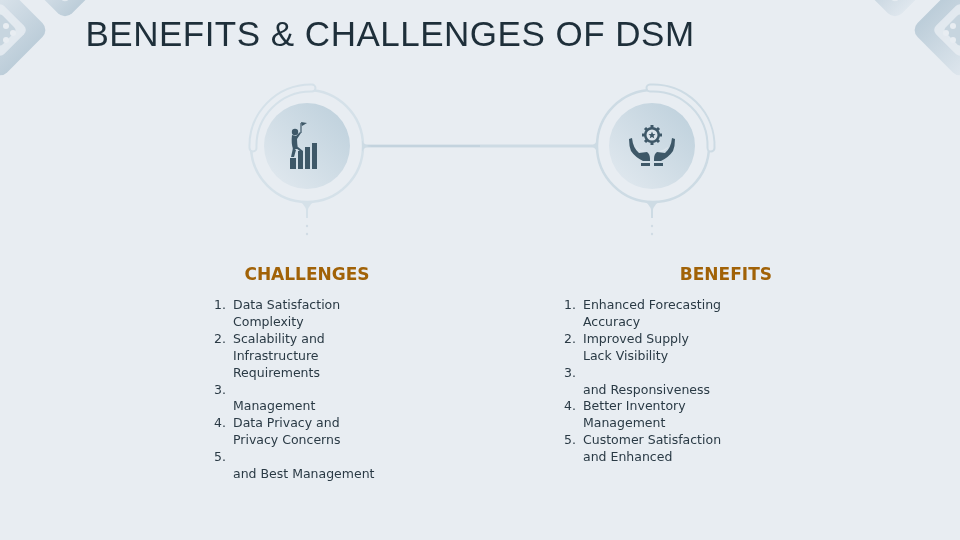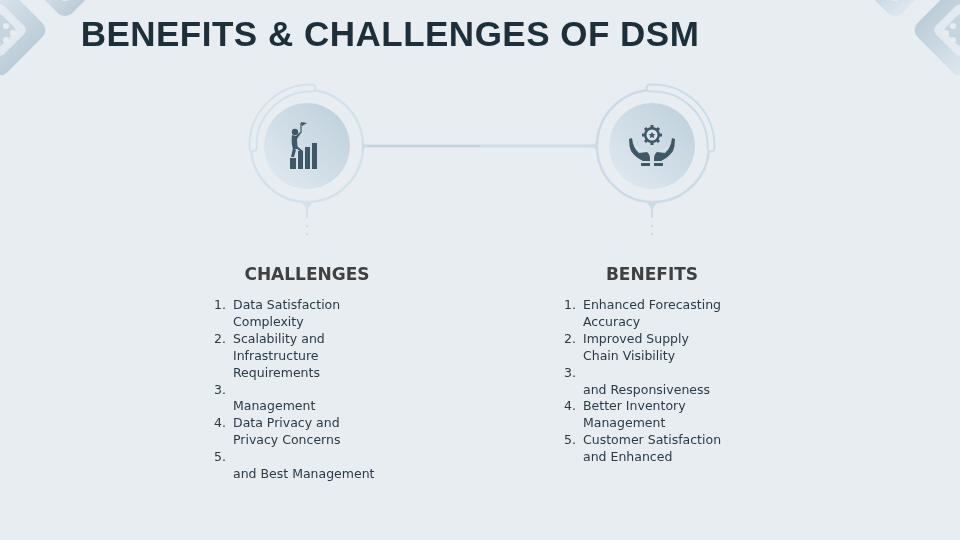--- a/index.html
+++ b/index.html
@@ -5,28 +5,28 @@
   html, body { margin:0; padding:0; }
   body {
     width:960px; height:540px; overflow:hidden; position:relative;
     background:#e8edf2;
     font-family:"DejaVu Sans", sans-serif;
     color:#1e2d38;
   }
   .deco { position:absolute; }
   .title {
     position:absolute; left:0; top:14px; width:780px; text-align:center;
-    font-family:"Liberation Sans", sans-serif; font-weight:700;
+    font-family:"Liberation Sans", sans-serif; font-weight:400;
     font-size:35px; letter-spacing:0.5px; color:#1e2f3a;
   }
   .diagram { position:absolute; left:0; top:0; width:960px; height:260px; }
   .col-heading {
     position:absolute; width:240px; text-align:center;
     font-family:"DejaVu Sans", sans-serif; font-weight:700; font-size:17px;
-    color:#404040; top:264px;
+    color:#a16207; top:264px;
   }
   .list {
     position:absolute; top:297px; margin:0; padding:0; list-style:none;
     font-size:12.5px; line-height:16.9px; color:#2a3a45;
   }
   .list li { position:relative; padding-left:19px; }
   .list li .num { position:absolute; left:0; top:0; }
   .icon-wrap { position:absolute; }
 </style>
 </head>
@@ -148,20 +148,20 @@
 
 <div class="col-heading" style="left:187px;">CHALLENGES</div>
 <ol class="list" style="left:214px;">
   <li><span class="num">1.</span><span>Data Satisfaction</span><br><span>Complexity</span></li>
   <li><span class="num">2.</span><span>Scalability and</span><br><span>Infrastructure</span><br><span>Requirements</span></li>
   <li><span class="num">3.</span><br><span>Management</span></li>
   <li><span class="num">4.</span><span>Data Privacy and</span><br><span>Privacy Concerns</span></li>
   <li><span class="num">5.</span><br><span>and Best Management</span></li>
 </ol>
 
-<div class="col-heading" style="left:532px;">BENEFITS</div>
+<div class="col-heading" style="left:532px;text-align:right;">BENEFITS</div>
 <ol class="list" style="left:564px;">
   <li><span class="num">1.</span><span>Enhanced Forecasting</span><br><span>Accuracy</span></li>
-  <li><span class="num">2.</span><span>Improved Supply</span><br><span>Chain Visibility</span></li>
+  <li><span class="num">2.</span><span>Improved Supply</span><br><span>Lack Visibility</span></li>
   <li><span class="num">3.</span><br><span>and Responsiveness</span></li>
   <li><span class="num">4.</span><span>Better Inventory</span><br><span>Management</span></li>
   <li><span class="num">5.</span><span>Customer Satisfaction</span><br><span>and Enhanced</span></li>
 </ol>
 
 </body></html>

